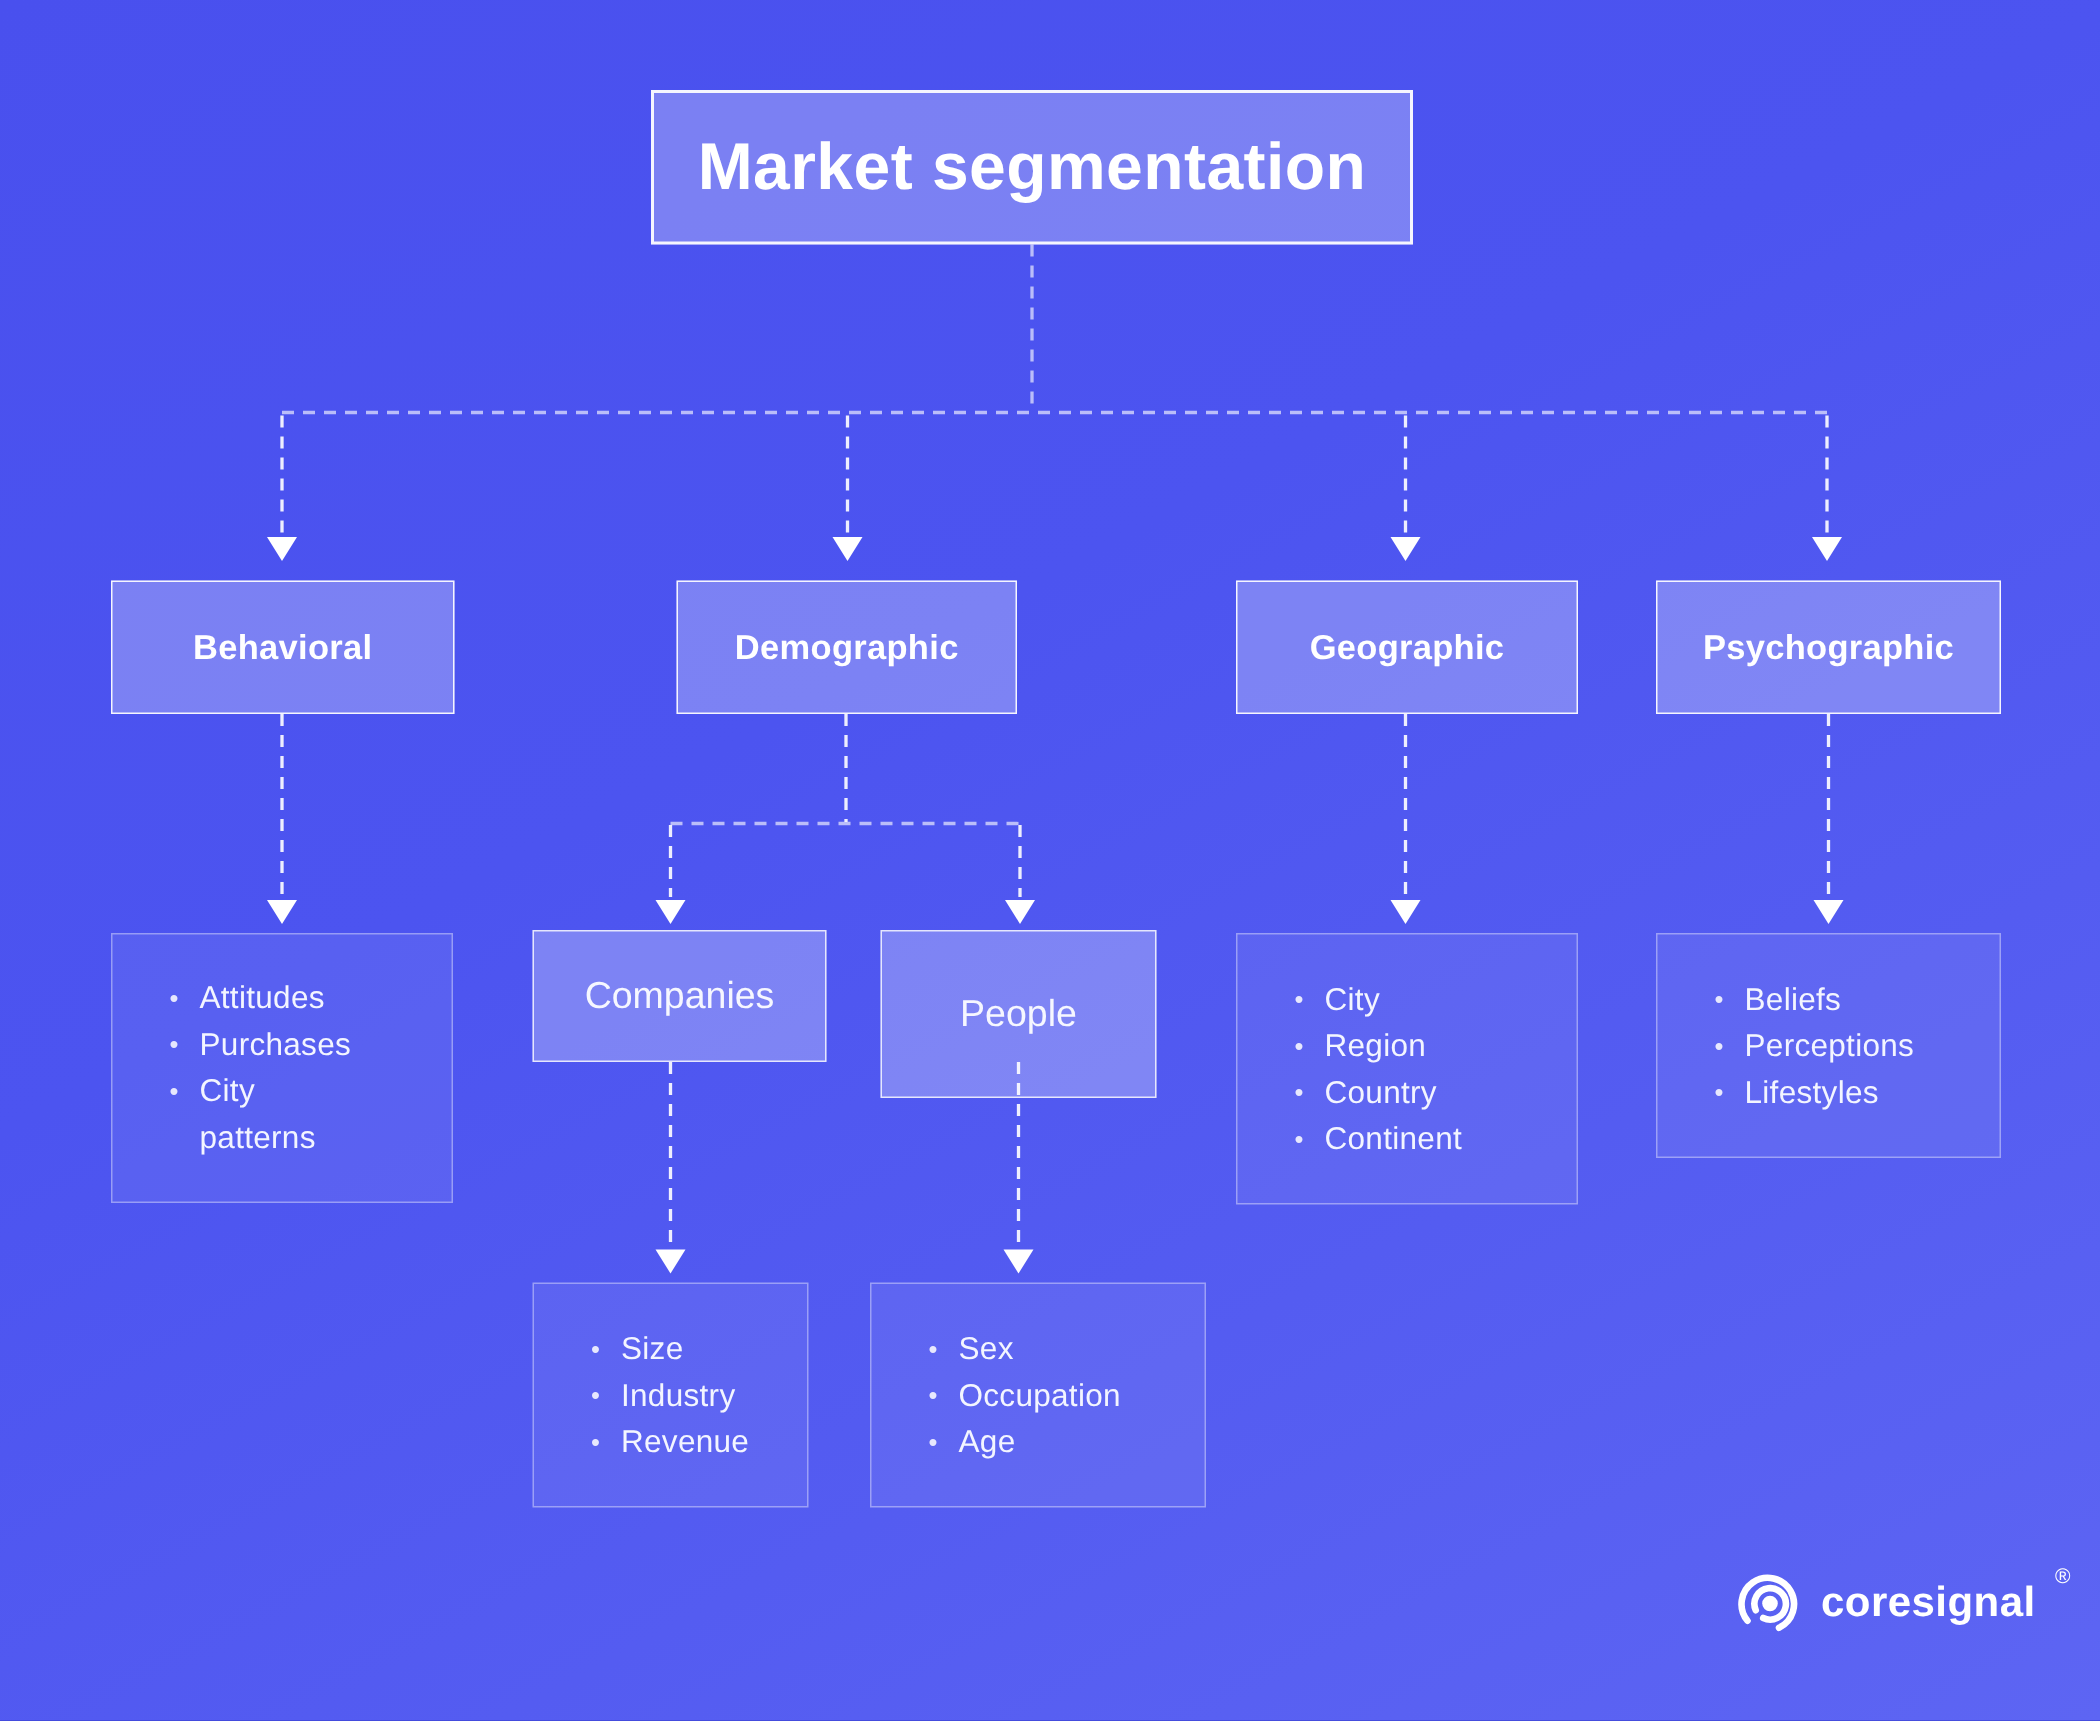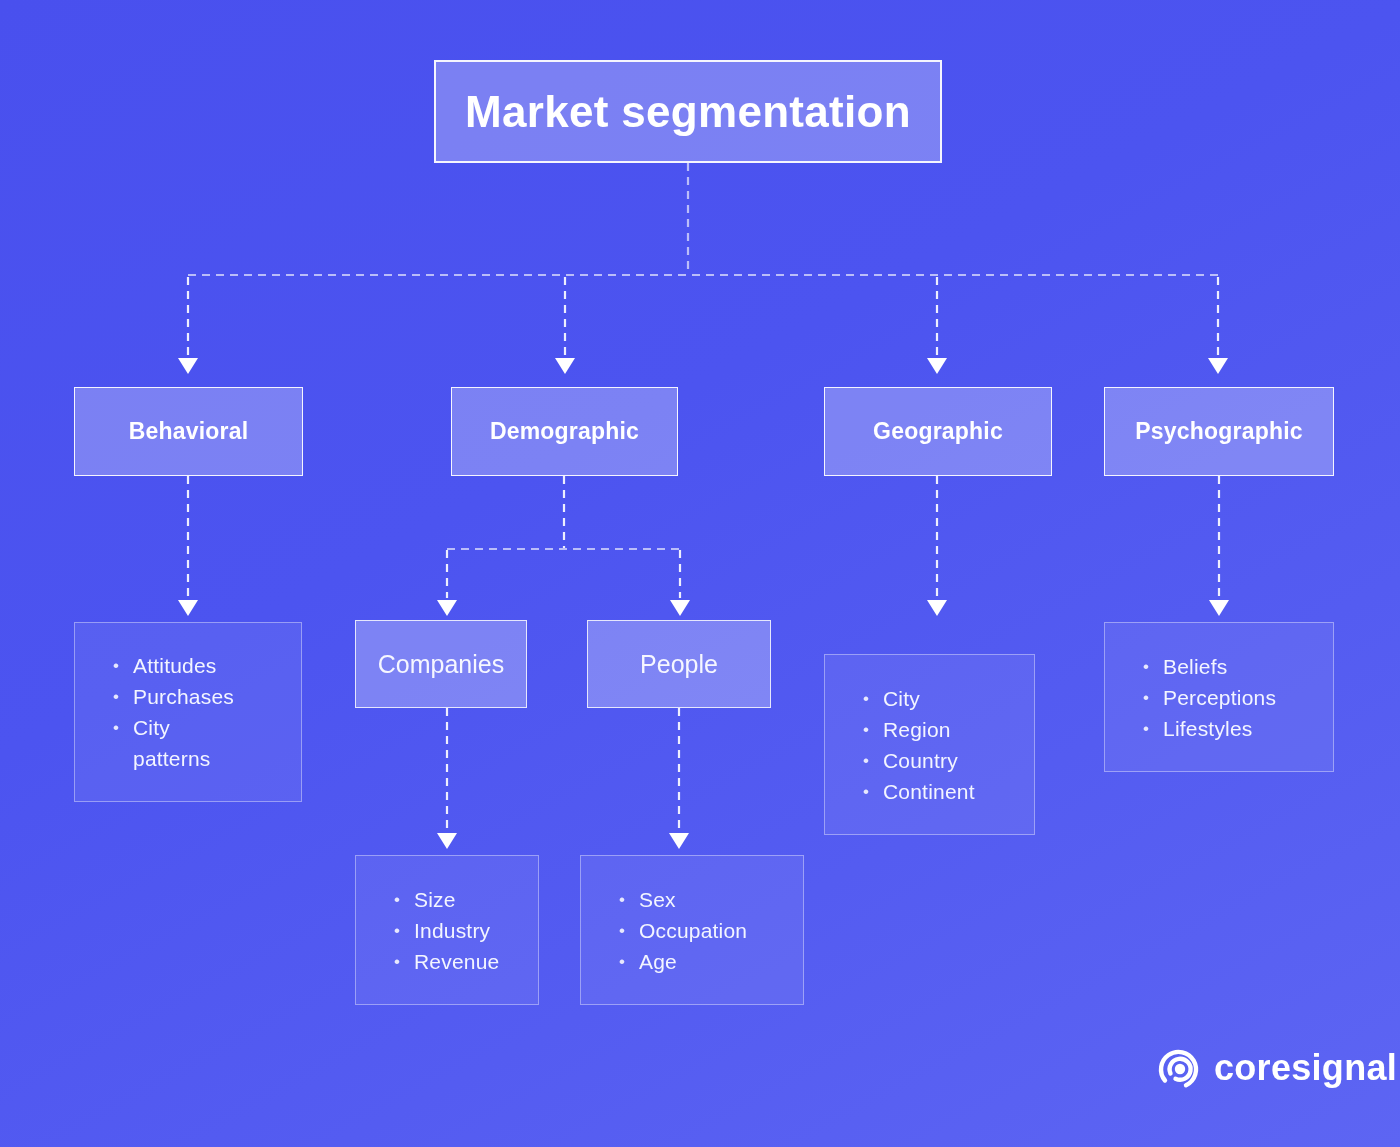--- a/index.html
+++ b/index.html
@@ -84,21 +84,21 @@
   .brand {
     position: absolute;
     left: 1155px;
     top: 1044px;
     display: flex;
     align-items: center;
     gap: 11px;
     color: #ffffff;
   }
   .brand .wordmark {
-    font-size: 36px;
+    font-size: 28px;
     font-weight: bold;
     letter-spacing: 0.3px;
     line-height: 1;
   }
   .brand .reg {
     font-size: 14px;
     font-weight: normal;
     align-self: flex-start;
     margin-top: -2px;
     margin-left: 2px;
@@ -158,35 +158,35 @@
   <div class="node cat-node" style="left:451px; top:387px; width:227px; height:89px;">
     <span>Demographic</span>
   </div>
   <div class="node cat-node" style="left:824px; top:387px; width:228px; height:89px;">
     <span>Geographic</span>
   </div>
   <div class="node cat-node" style="left:1104px; top:387px; width:230px; height:89px;">
     <span>Psychographic</span>
   </div>
 
-  <div class="node sub-node" style="left:355px; top:620px; width:172px; height:88px;">
+  <div class="node sub-node" style="left:355px; top:620px; width:196px; height:88px;">
     <span>Companies</span>
   </div>
-  <div class="node sub-node" style="left:587px; top:620px; width:184px; height:88px;">
+  <div class="node sub-node" style="left:587px; top:620px; width:184px; height:112px;">
     <span>People</span>
   </div>
 
   <div class="list-box narrow" style="left:74px; top:622px; width:228px; height:180px;">
     <ul>
         <li>Attitudes</li>
         <li>Purchases</li>
         <li>City patterns</li>
       </ul>
   </div>
-  <div class="list-box" style="left:824px; top:622px; width:211px; height:181px;margin-top:32px;">
+  <div class="list-box" style="left:824px; top:622px; width:228px; height:181px;">
     <ul>
         <li>City</li>
         <li>Region</li>
         <li>Country</li>
         <li>Continent</li>
       </ul>
   </div>
   <div class="list-box" style="left:1104px; top:622px; width:230px; height:150px;">
     <ul>
         <li>Beliefs</li>

